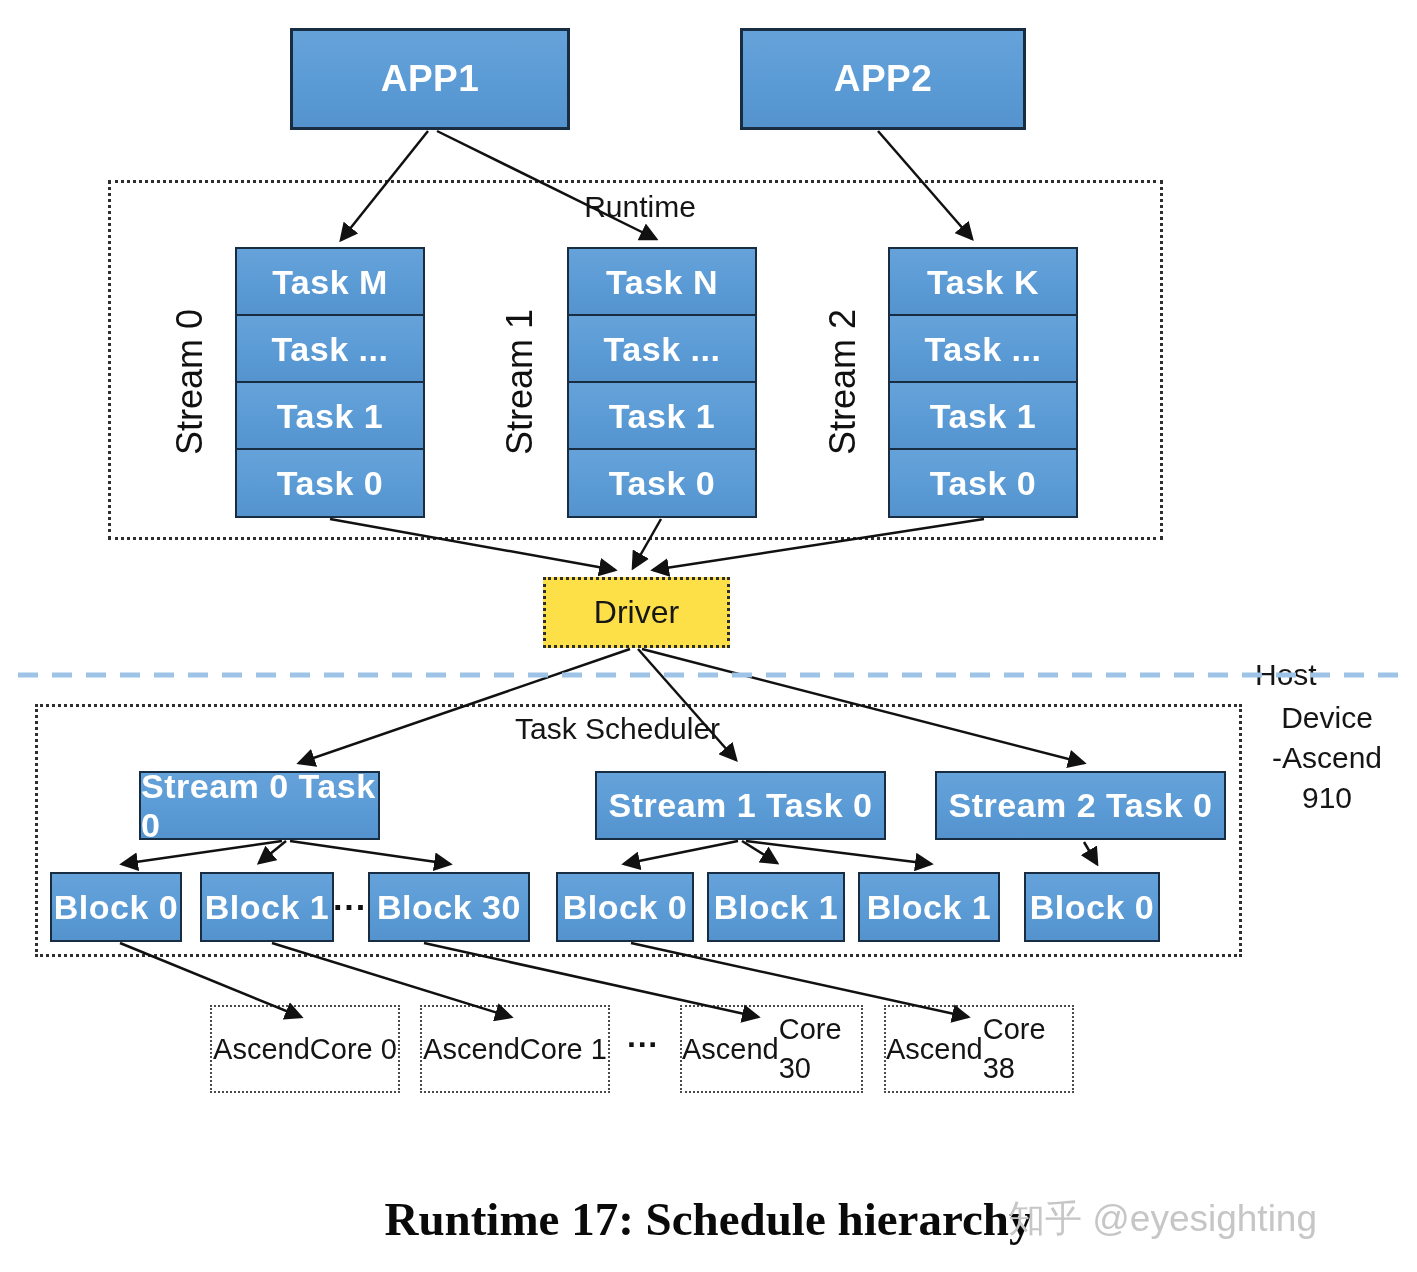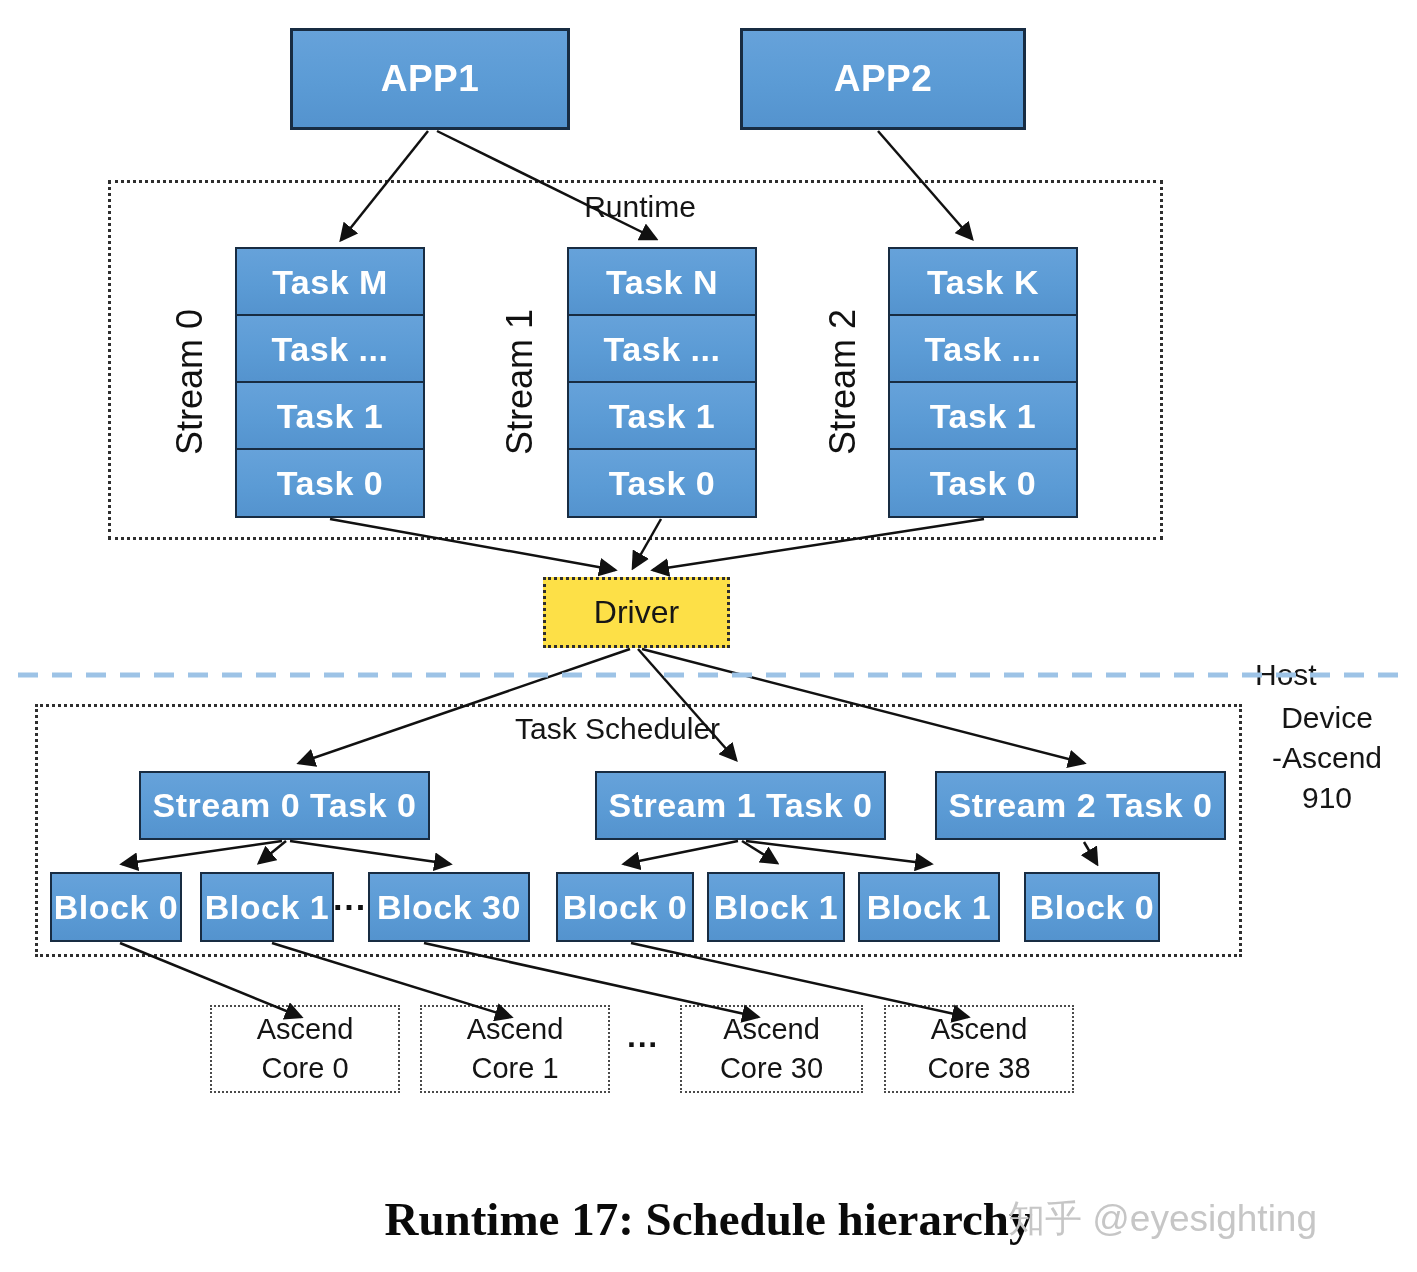--- a/index.html
+++ b/index.html
@@ -9,21 +9,21 @@
   .bluebox{position:absolute;z-index:2;
            background:linear-gradient(180deg,#66a2da 0%,#5b9bd5 55%,#5493ce 100%);
            border:2px solid #182c42;color:#ffffff;
            display:flex;align-items:center;justify-content:center;
            font-size:34px;font-weight:600;letter-spacing:.5px;box-sizing:border-box;}
   .app{font-size:37px;border-width:3px;}
   .dotted{position:absolute;border:3px dotted #2e2e2e;background:transparent;box-sizing:border-box;z-index:1;}
   .driver{background:#fde047;display:flex;align-items:center;justify-content:center;
           font-size:32px;color:#161616;z-index:2;}
   .corebox{position:absolute;border:2px dotted #4a4a4a;background:#fff;z-index:2;
-           display:flex;flex-direction:column;align-items:center;justify-content:center;
+           display:flex;flex-direction:row;align-items:center;justify-content:center;
            font-size:29px;color:#141414;line-height:39px;box-sizing:border-box;}
   .lbl{position:absolute;color:#151515;font-size:30px;white-space:nowrap;z-index:2;}
   .rot{position:absolute;width:200px;height:50px;line-height:50px;text-align:center;
        font-size:36px;color:#111;transform:rotate(-90deg);z-index:2;}
   .dots{position:absolute;font-size:34px;font-weight:700;color:#111;z-index:2;}
   .caption{position:absolute;left:0;top:1192px;width:1417px;text-align:center;
            font-family:"Liberation Serif",serif;font-weight:700;font-size:47px;color:#0a0a0a;z-index:2;}
   .watermark{position:absolute;left:1008px;top:1194px;font-size:37px;color:#c6c6c6;
              white-space:nowrap;z-index:4;}
   .devlbl{position:absolute;left:1252px;top:698px;width:150px;text-align:center;
@@ -132,21 +132,21 @@
   <div class="lbl" style="left:1255px;top:658px;width:100px;">Host</div>
   <div class="devlbl">
     <div>Device</div>
     <div>-Ascend</div>
     <div>910</div>
   </div>
 
   <div class="dotted" style="left:35px;top:704px;width:1207px;height:253px"></div>
   <div class="lbl" style="left:515px;top:712px;width:250px;">Task Scheduler</div>
 
-  <div class="bluebox" style="left:139px;top:771px;width:291px;height:69px">
+  <div class="bluebox" style="left:139px;top:771px;width:241px;height:69px">
       <span>Stream 0 Task 0</span>
     </div>
   <div class="bluebox" style="left:595px;top:771px;width:291px;height:69px">
       <span>Stream 1 Task 0</span>
     </div>
   <div class="bluebox" style="left:935px;top:771px;width:291px;height:69px">
       <span>Stream 2 Task 0</span>
     </div>
 
   <div class="bluebox" style="left:50px;top:872px;width:132px;height:70px">

